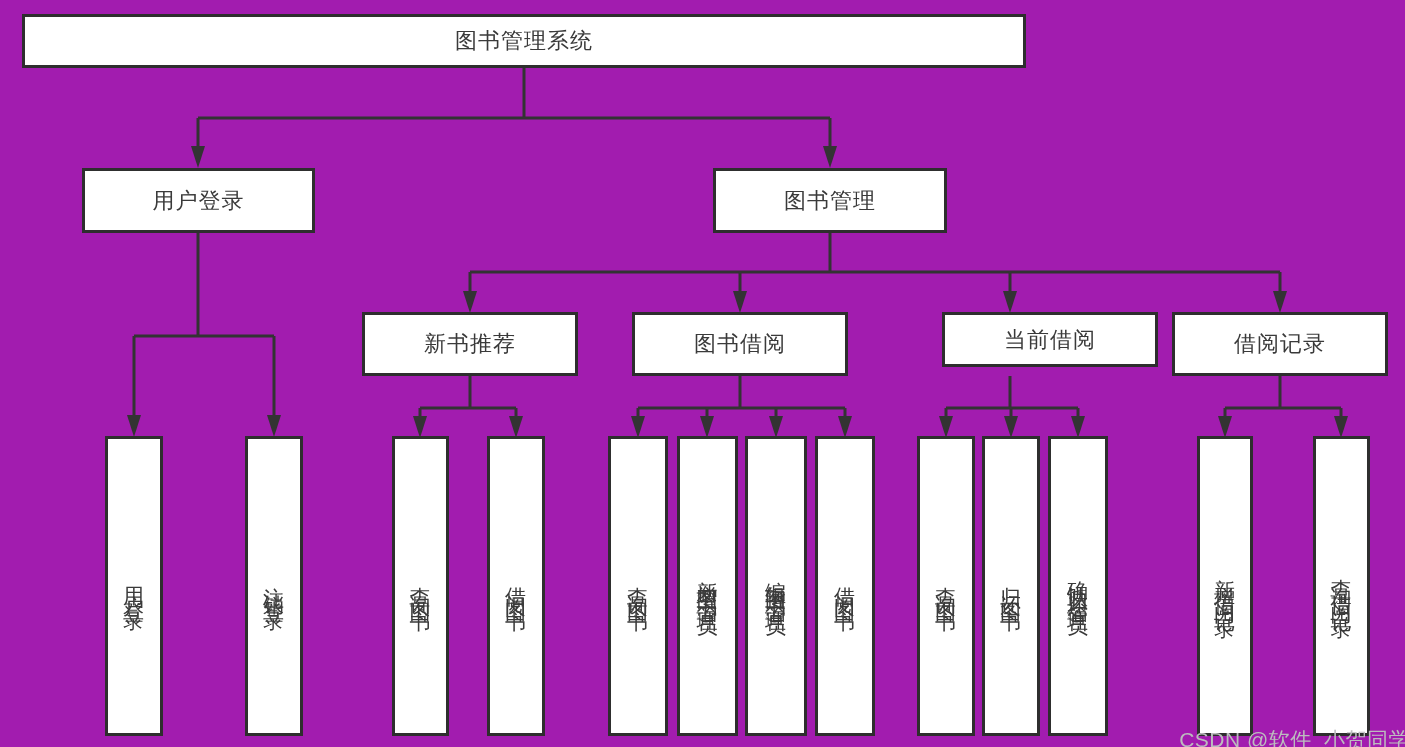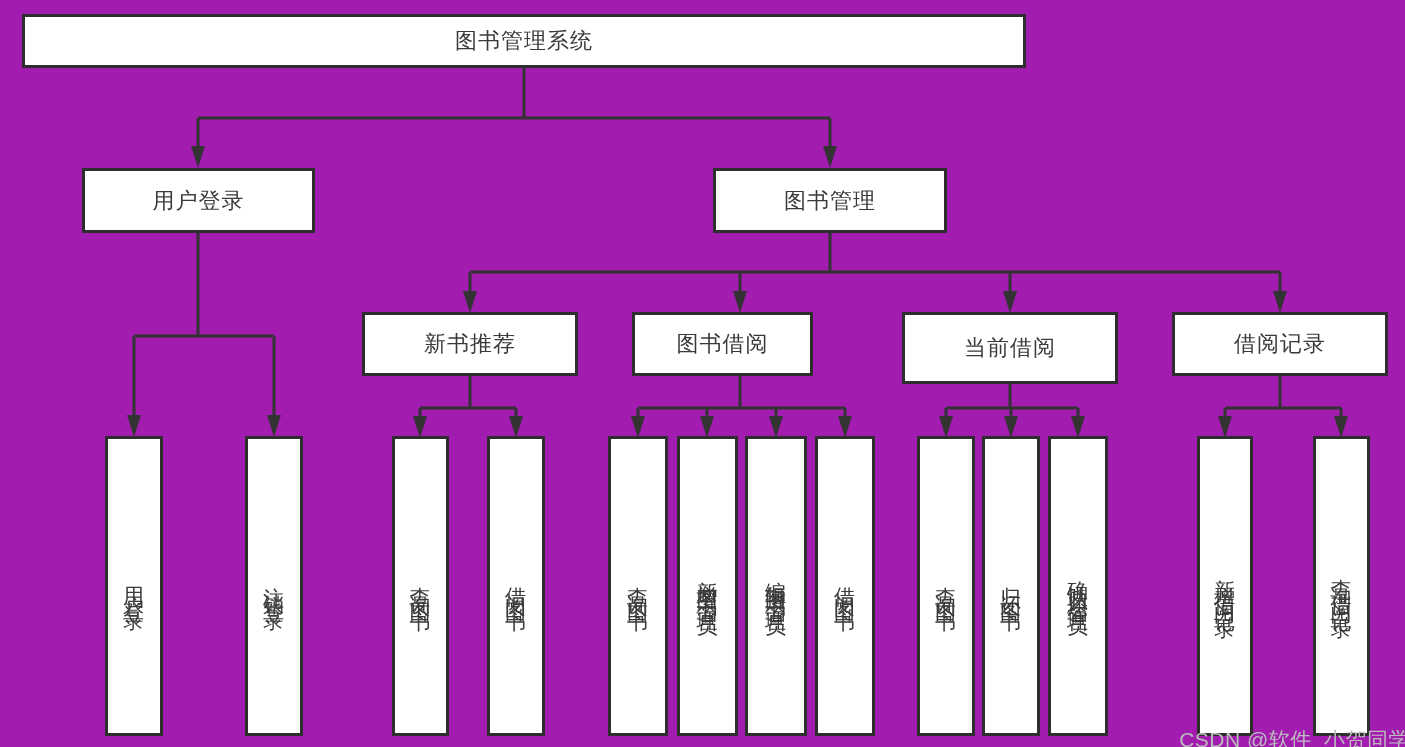--- a/index.html
+++ b/index.html
@@ -133,24 +133,24 @@
   <div class="node" style="left:82px;top:168px;width:233px;height:65px;">
     <span>用户登录</span>
   </div>
   <div class="node" style="left:362px;top:312px;width:216px;height:64px;">
     <span>新书推荐</span>
   </div>
 
   <div class="node" style="left:713px;top:168px;width:234px;height:65px;">
     <span>图书管理</span>
   </div>
-  <div class="node" style="left:632px;top:312px;width:181px;height:64px;">
+  <div class="node" style="left:632px;top:312px;width:216px;height:64px;">
     <span>图书借阅</span>
   </div>
-  <div class="node" style="left:902px;top:312px;width:216px;height:72px;">
+  <div class="node" style="left:942px;top:312px;width:216px;height:55px;">
     <span>当前借阅</span>
   </div>
   <div class="node" style="left:1172px;top:312px;width:216px;height:64px;">
     <span>借阅记录</span>
   </div>
 
   <div class="vnode" style="left:105px;top:436px;width:58px;height:300px;">
     <span class="vtext">用户登录</span>
   </div>
   <div class="vnode" style="left:245px;top:436px;width:58px;height:300px;">

